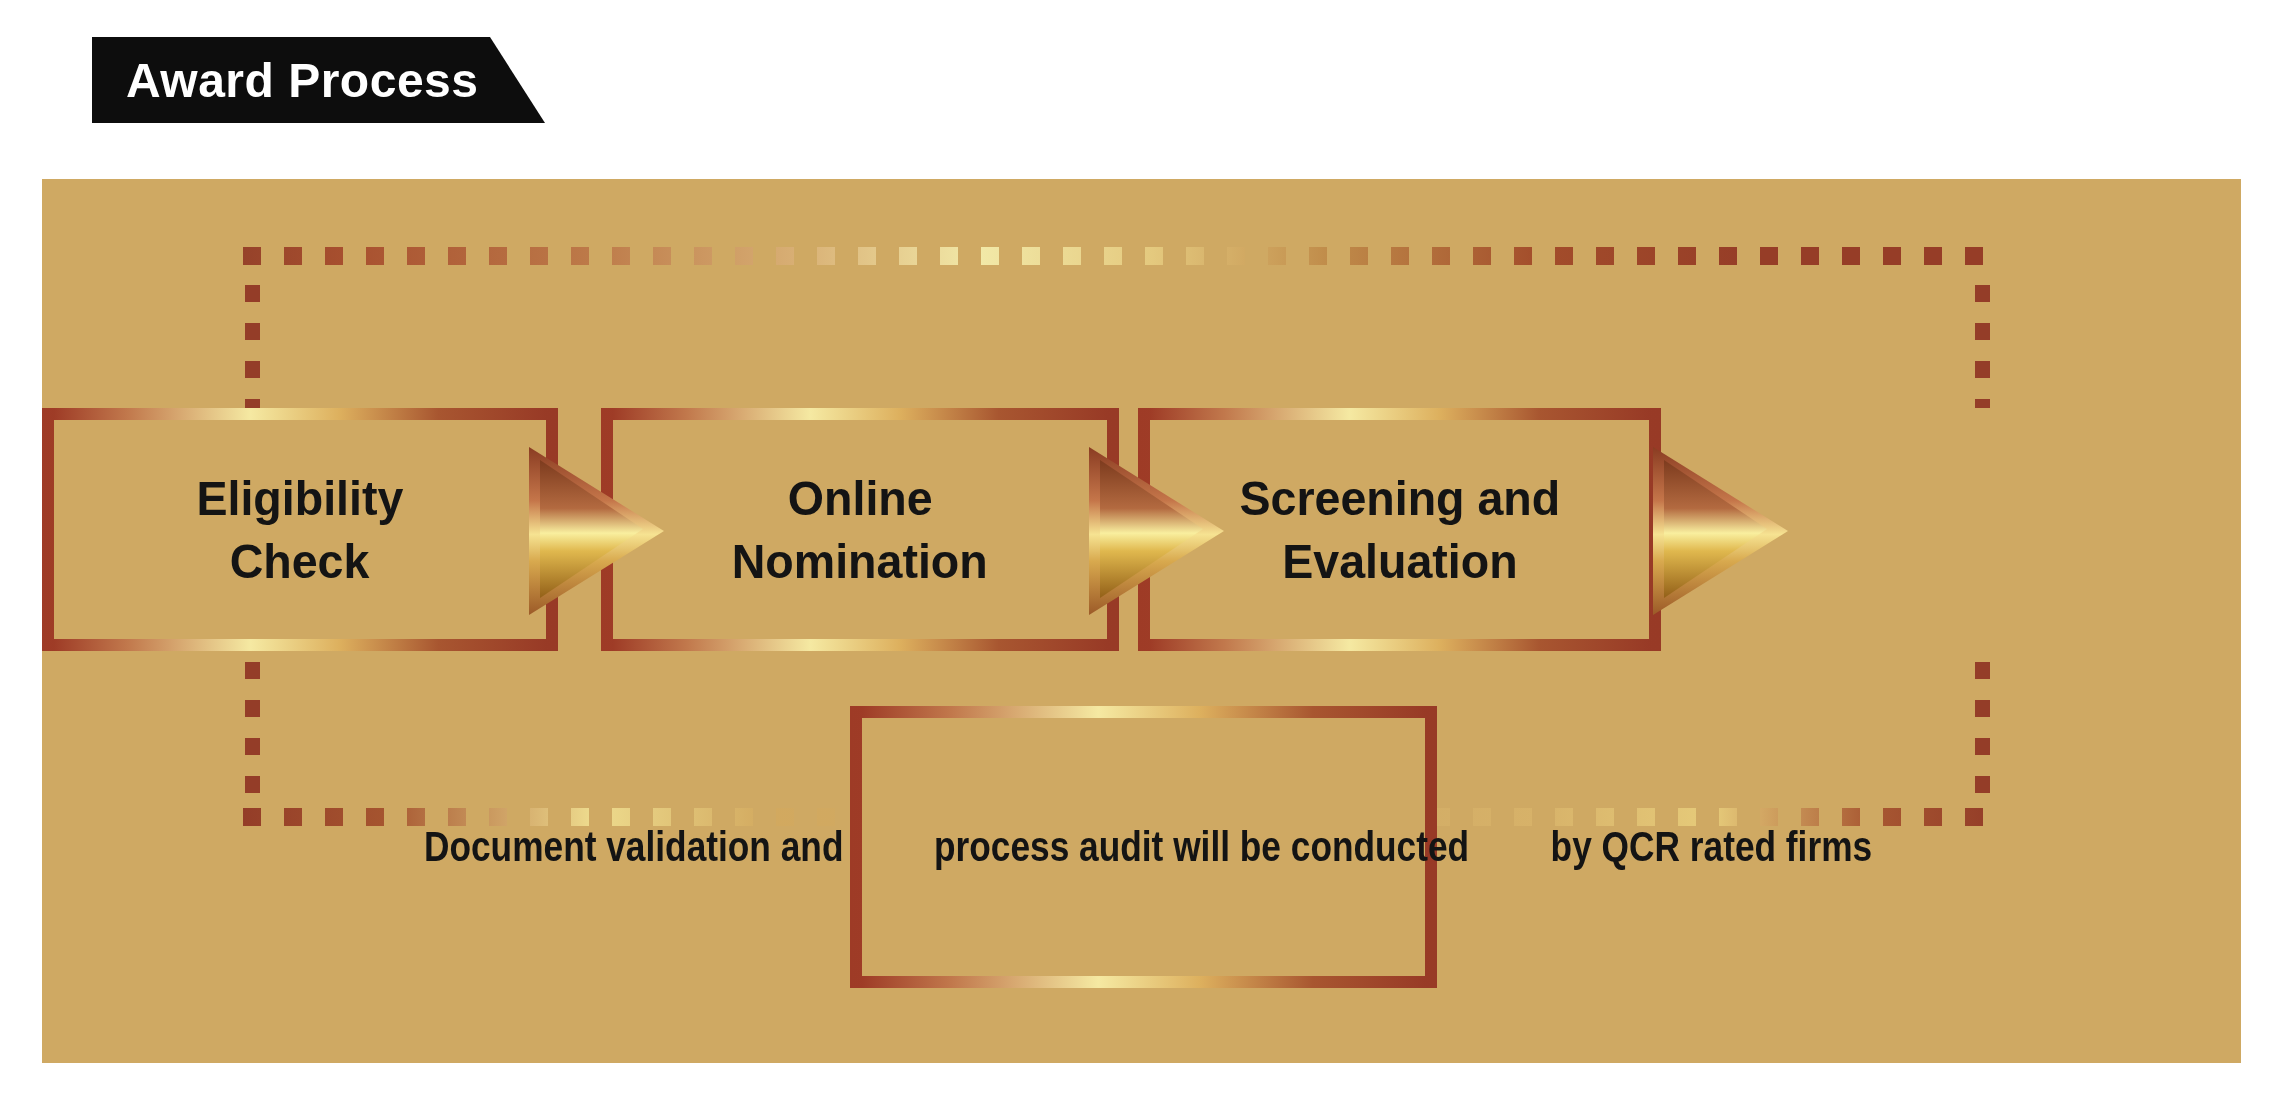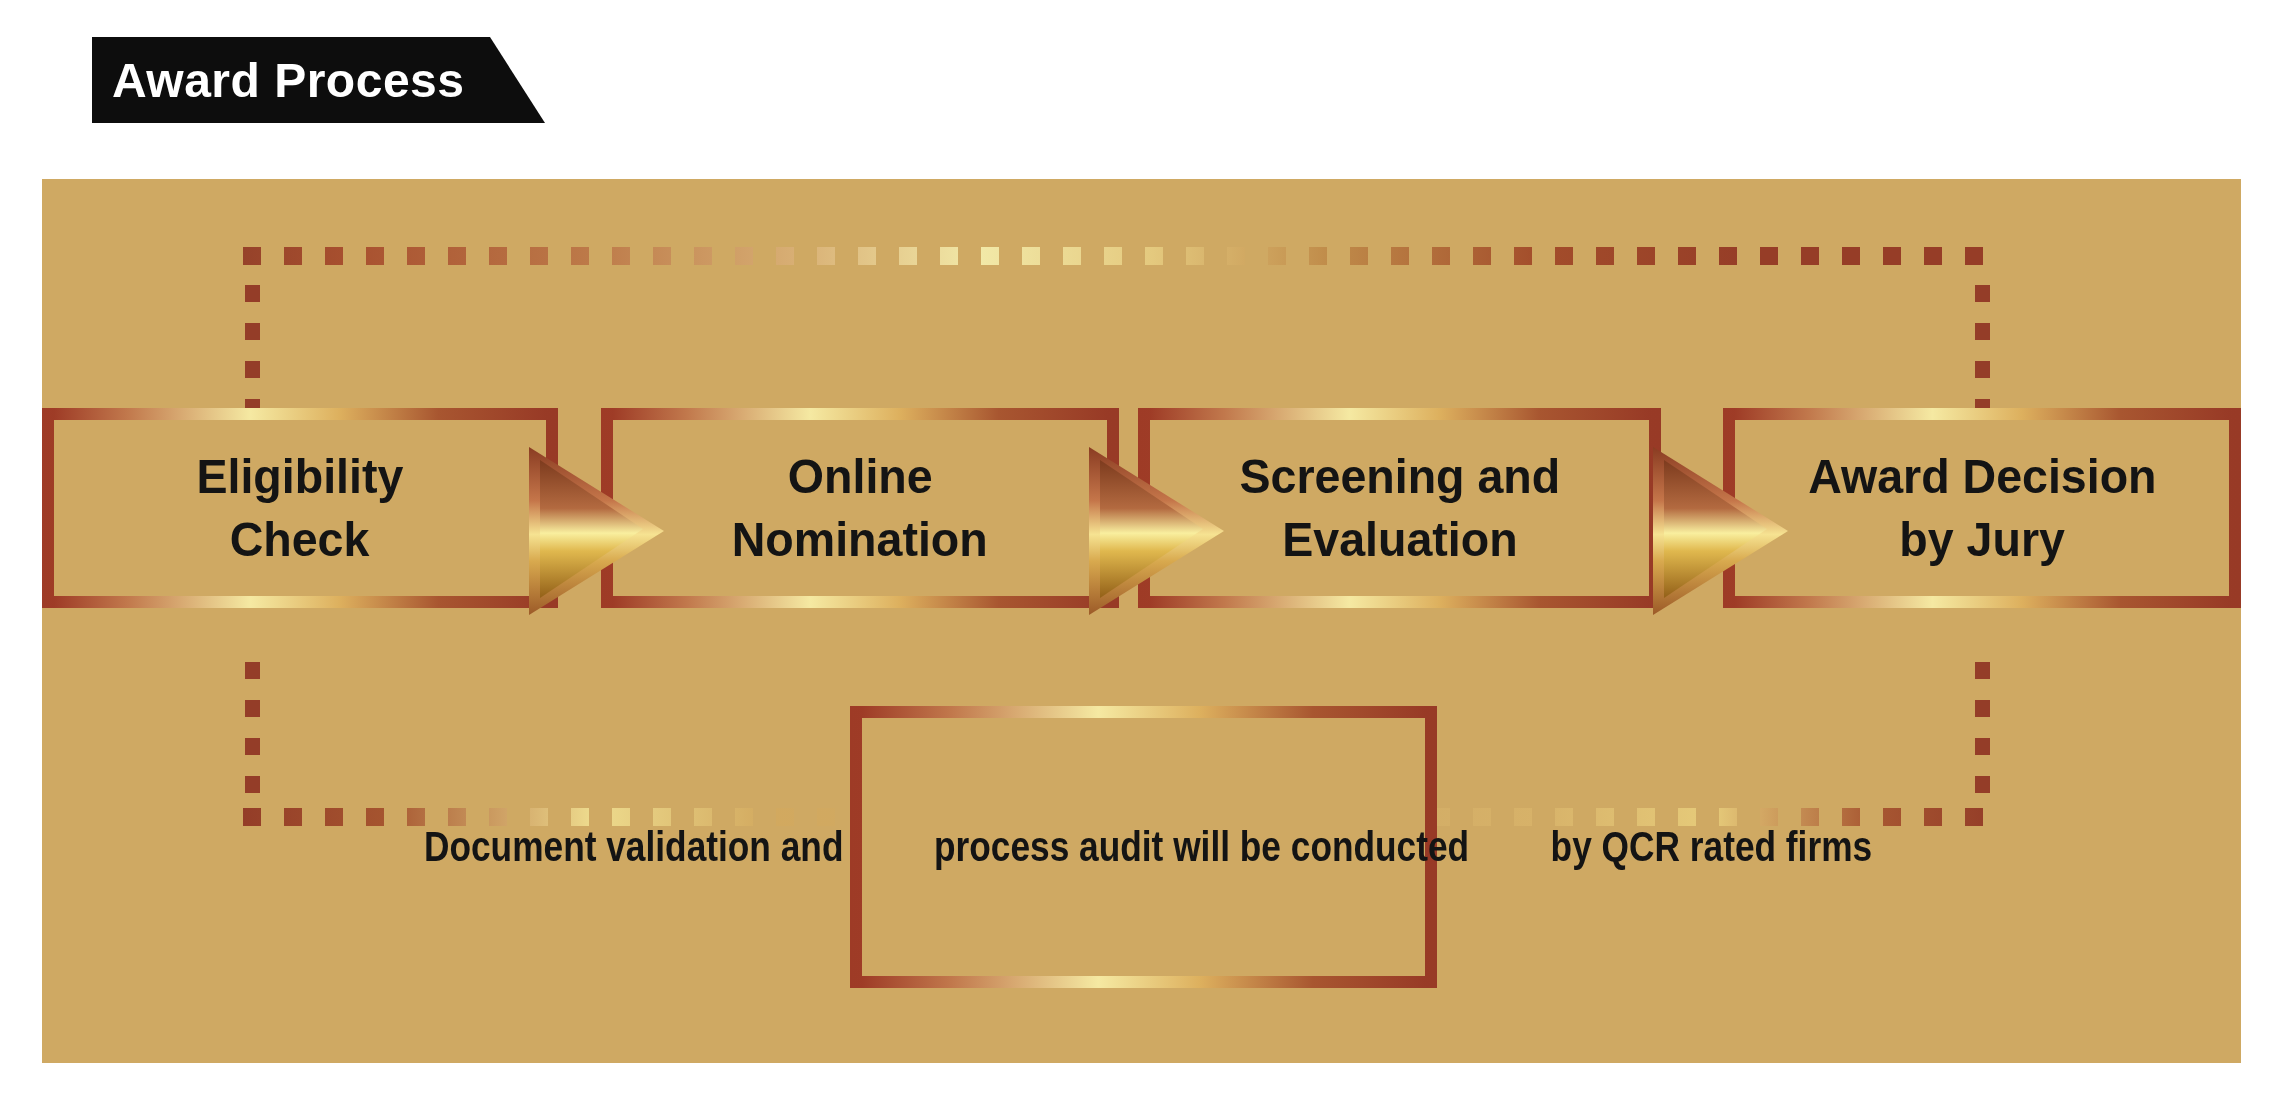--- a/index.html
+++ b/index.html
@@ -8,21 +8,21 @@
     font-family:"Liberation Sans","DejaVu Sans",sans-serif;
   }
   
   .banner{
     position:absolute;left:92px;top:37px;width:453px;height:86px;
     background:#0d0d0d;
     clip-path:polygon(0 0, calc(100% - 55px) 0, 100% 100%, 0 100%);
     display:flex;align-items:center;
   }
   .banner-title{
-    color:#ffffff;font-size:48px;font-weight:bold;padding-left:20px;
+    color:#ffffff;font-size:48px;font-weight:bold;padding-left:34px;
     letter-spacing:0.5px;white-space:nowrap;
   }
   
   .panel{
     position:absolute;left:42px;top:179px;width:2199px;height:884px;
     background:#cfa963;
   }
   
   .dot-h{
     position:absolute;height:18px;z-index:2;
@@ -43,21 +43,21 @@
   .dot-v{
     position:absolute;width:15px;z-index:2;
     background-image:repeating-linear-gradient(180deg,#943d28 0 17px, rgba(0,0,0,0) 17px 38px);
   }
   .dot-v-lt{left:203px;top:106px;height:123px;}
   .dot-v-lb{left:203px;top:483px;height:146px;}
   .dot-v-rt{left:1933px;top:106px;height:123px;}
   .dot-v-rb{left:1933px;top:483px;height:146px;}
   
   .step{
-    position:absolute;top:229px;height:200px;z-index:3;
+    position:absolute;top:229px;height:243px;z-index:3;
     border:12px solid;box-sizing:border-box;
     border-image:linear-gradient(90deg,#9e3b26 0%,#c1784c 15%,#f5e9a2 40%,#ddb05e 58%,#a85630 78%,#983a26 100%) 1;
     display:flex;flex-direction:column;align-items:center;justify-content:center;
   }
   .step-1{left:0;width:516px;}
   .step-2{left:559px;width:518px;}
   .step-3{left:1096px;width:523px;}
   .step-4{left:1681px;width:518px;}
   .step-line{
     color:#141414;font-size:49px;font-weight:bold;line-height:63px;
@@ -131,24 +131,20 @@
   <div class="step step-3">
     <span class="step-line">Screening and</span>
     <span class="step-line">Evaluation</span>
   </div>
 
   <div class="arrow arrow-3">
     <div class="arrow-outer"></div>
     <div class="arrow-inner"></div>
   </div>
 
-  <div class="step step-4">
-    <span class="step-line">Award Decision</span>
-    <span class="step-line">by Jury</span>
-  </div>
 
   <div class="note">
     <span class="note-line">Document validation and</span>
     <span class="note-line">process audit will be conducted</span>
     <span class="note-line">by QCR rated firms</span>
   </div>
 
 </div>
 
 </body></html>

